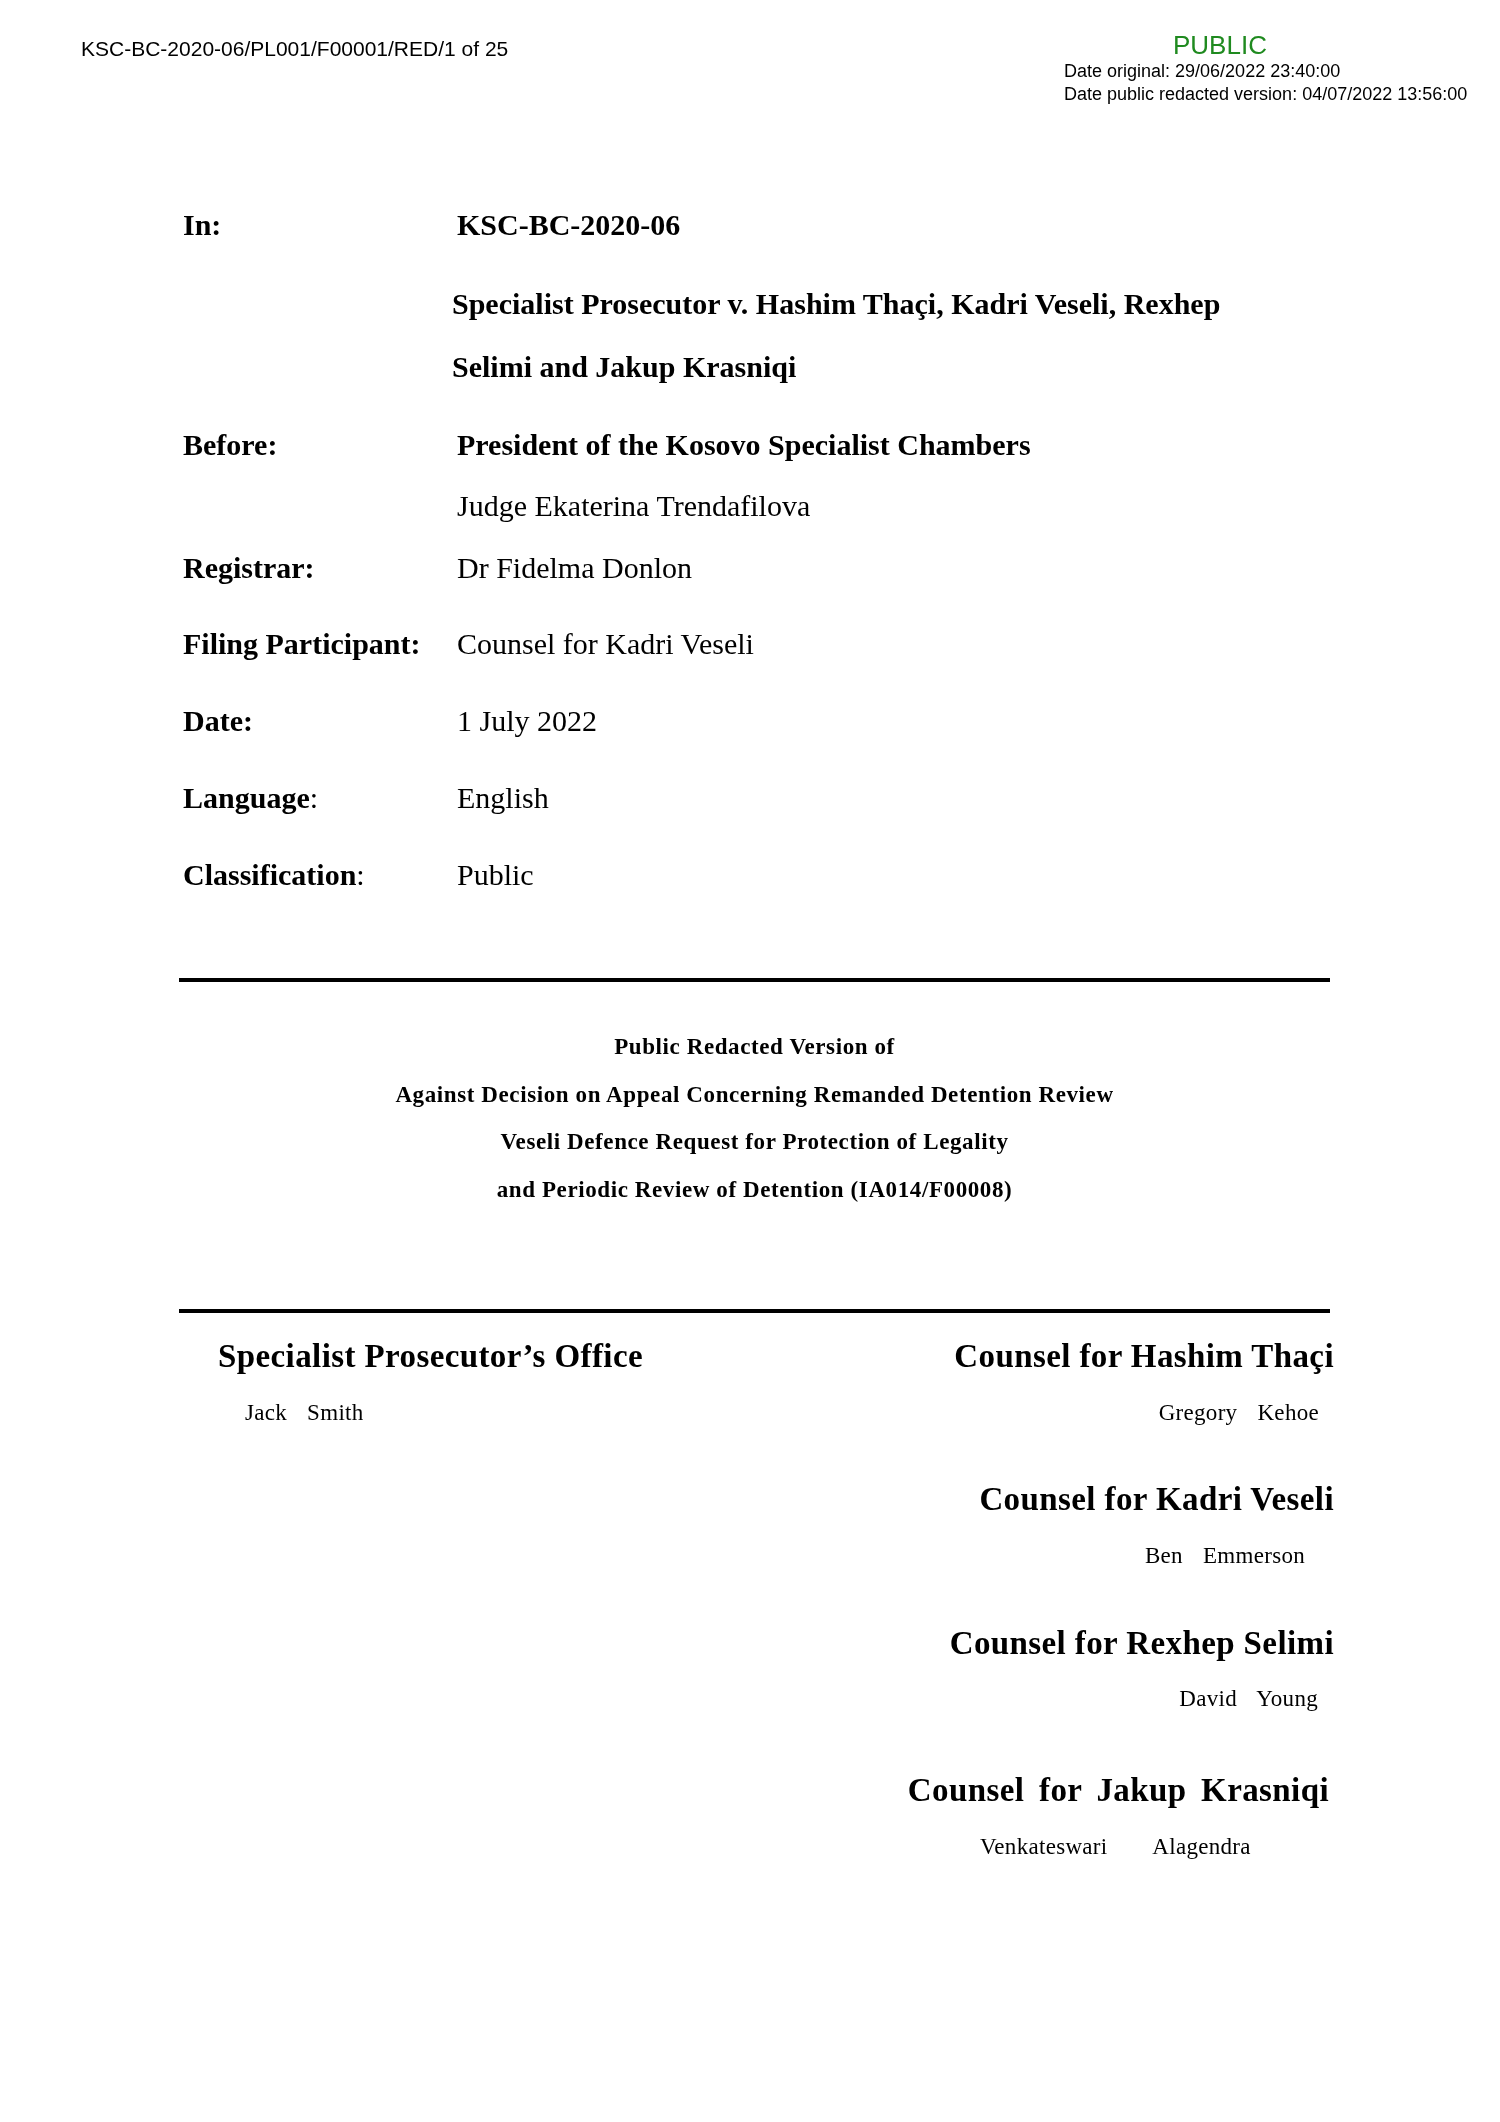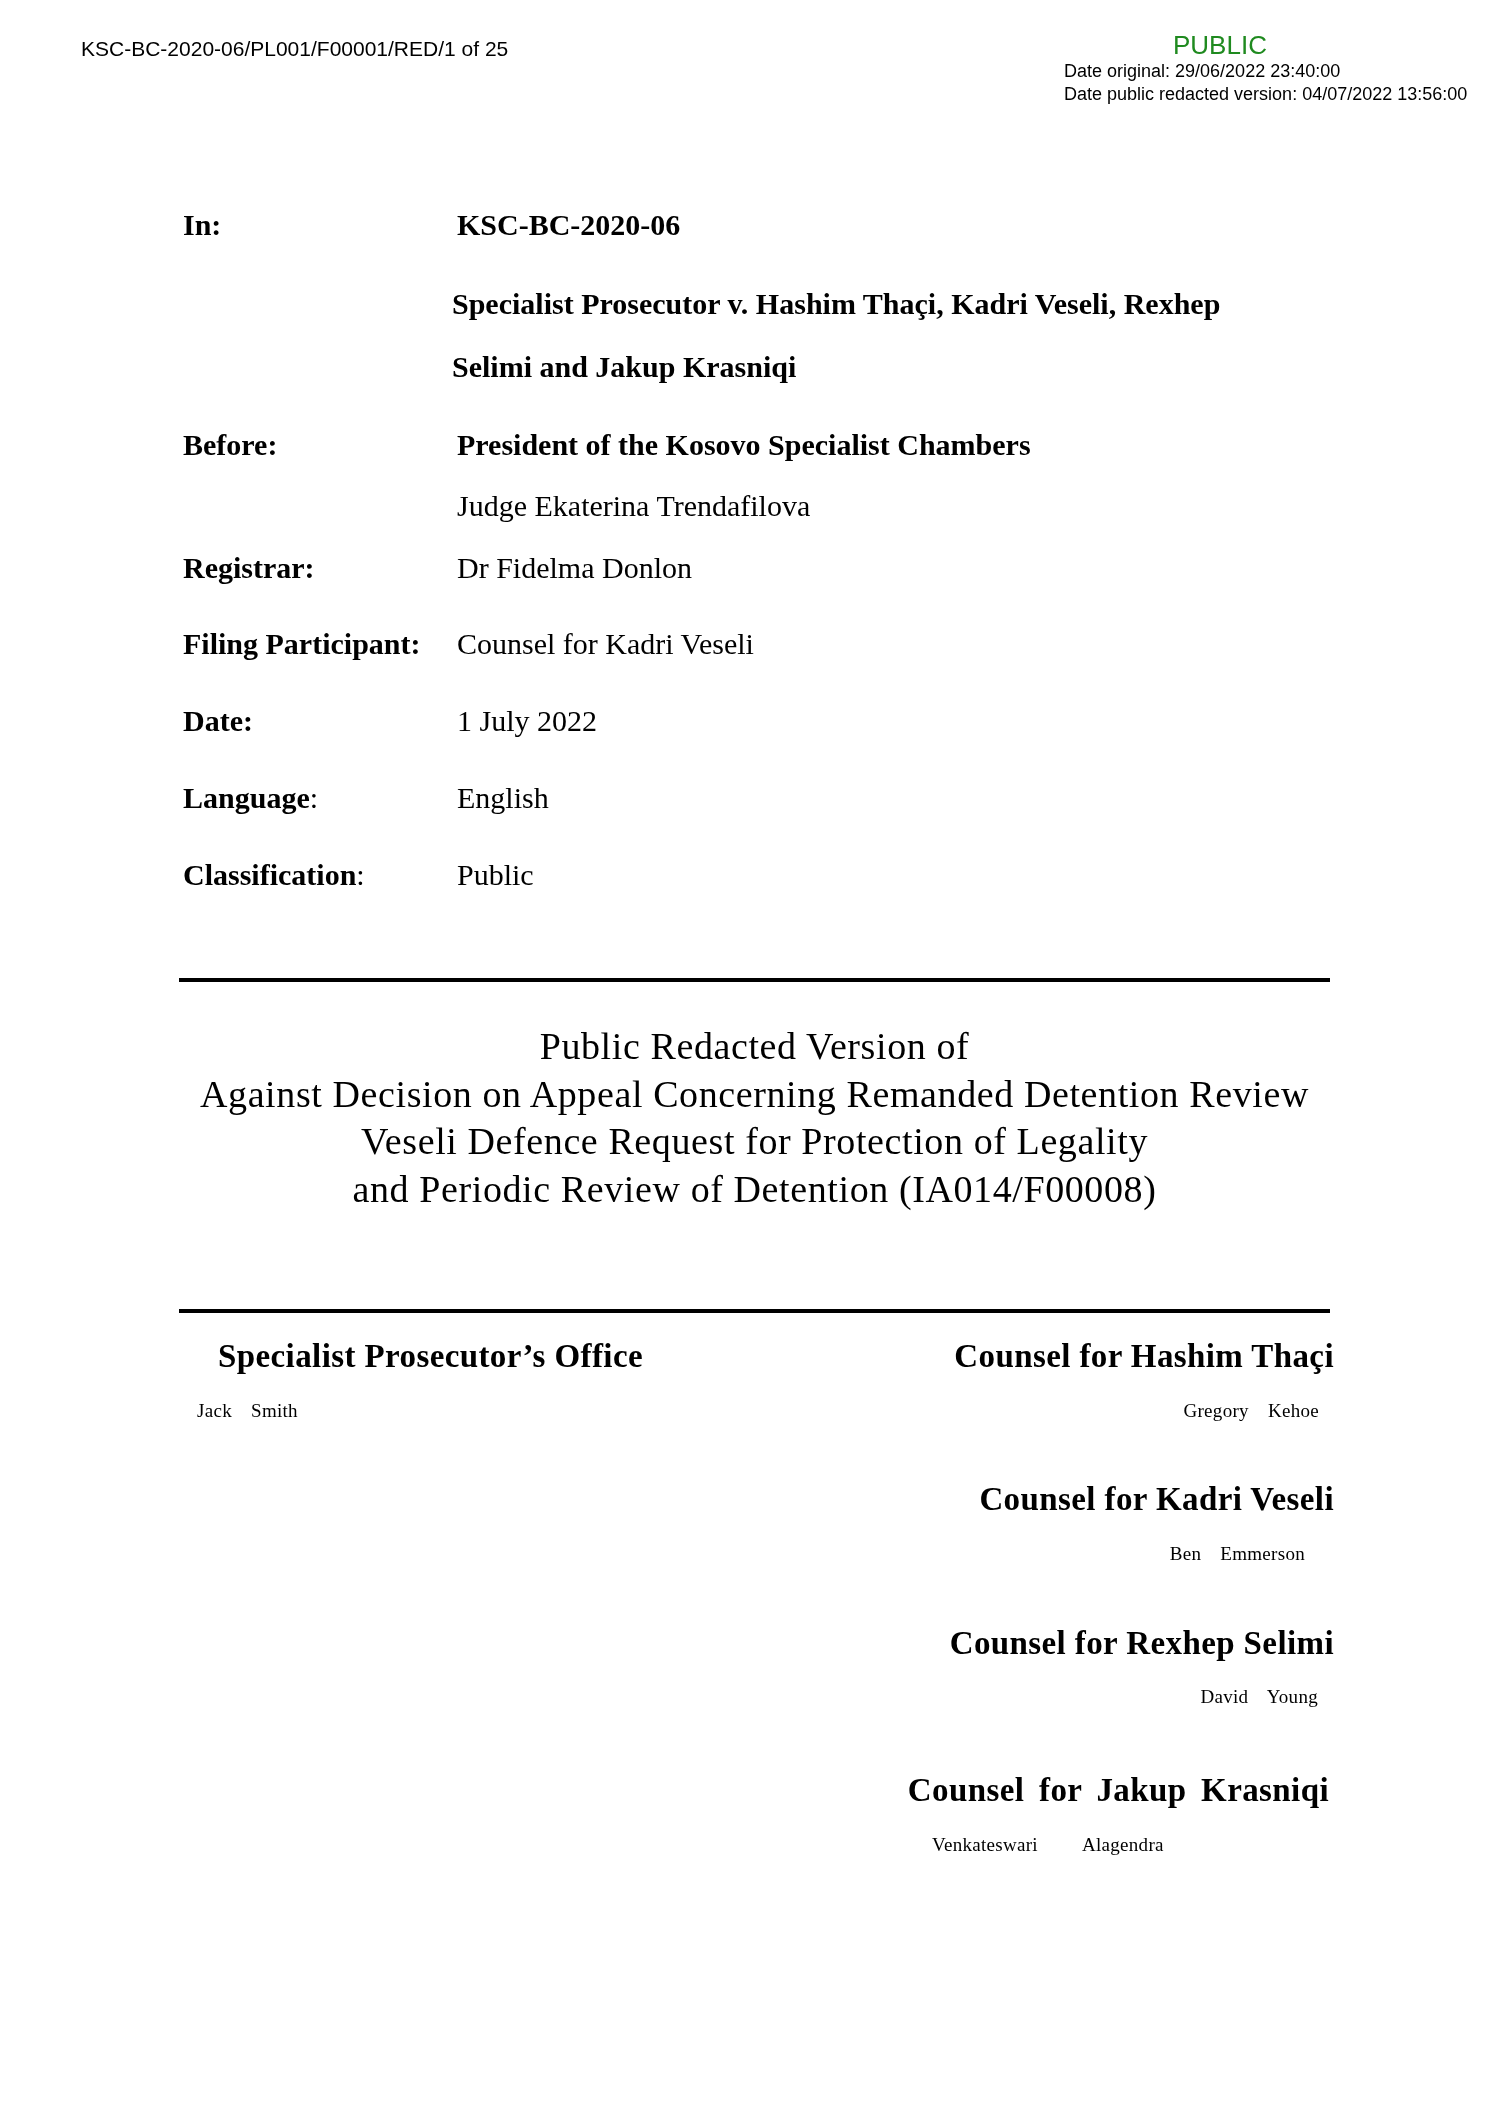--- a/index.html
+++ b/index.html
@@ -12,24 +12,24 @@
   .public-mark { left: 1173px; top: 30px; font-size: 26px; color: #1f8a1f; }
   .date-line { font-size: 18px; left: 1016px; margin-left: 48px; }
 
   .label { font-size: 30px; font-weight: bold; left: 183px; }
   .value { font-size: 30px; left: 457px; }
   .value.bold { font-weight: bold; }
 
   .rule { position: absolute; left: 179px; width: 1151px; height: 4px; background: #000; }
 
   .title-block { position: absolute; left: 179px; width: 1151px; top: 1023px; text-align: center; }
-  .title-line { font-size: 38px; font-weight: normal; letter-spacing: 0.6px; line-height: 47.5px; }
+  .title-line { font-size: 23px; font-weight: bold; letter-spacing: 0.6px; line-height: 47.5px; }
 
   .party-head { font-size: 33px; font-weight: bold; letter-spacing: 0.4px; margin-left: 21px; }
-  .party-name { font-size: 19px; letter-spacing: 0.3px; word-spacing: 14px; }
+  .party-name { font-size: 23px; letter-spacing: 0.3px; word-spacing: 14px; margin-left: 48px; }
   .right { text-align: center; }
 </style>
 </head>
 <body>
 
 <div class="abs calibri doc-ref">KSC-BC-2020-06/PL001/F00001/RED/1 of 25</div>
 <div class="abs calibri public-mark">PUBLIC</div>
 <div class="abs calibri date-line" style="top:61px;">Date original: 29/06/2022 23:40:00</div>
 <div class="abs calibri date-line" style="top:84px;">Date public redacted version: 04/07/2022 13:56:00</div>
 

